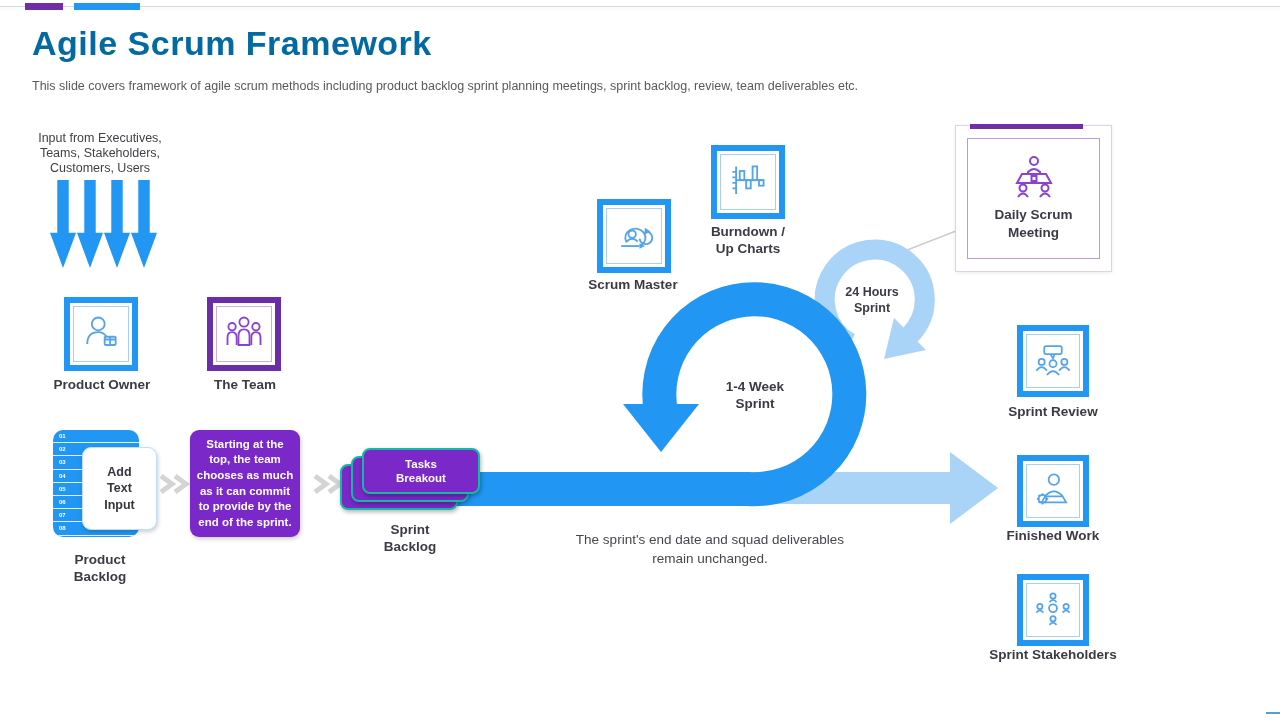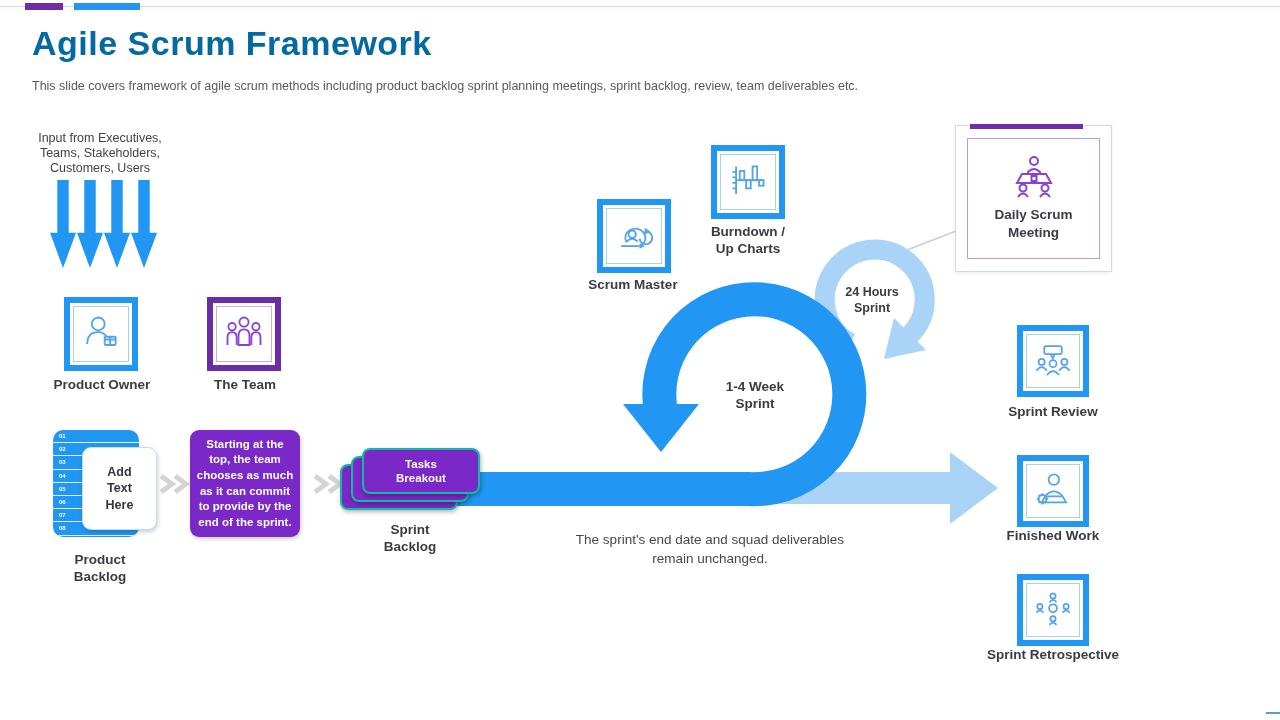--- a/index.html
+++ b/index.html
@@ -128,21 +128,21 @@
         <span>06</span>
       </div>
     <div class="pb-row">
         <span>07</span>
       </div>
     <div class="pb-row">
         <span>08</span>
       </div>
   </div>
   <div class="abs pb-card">
-      <div>Add Text Here</div>
+      <div>Add Text Input</div>
     </div>
   <div class="abs lbl" style="left:50px;top:552px;width:100px;">Product Backlog</div>
 
   <svg class="abs chev" style="left:158px;top:473px;" viewBox="0 0 34 22">
     <path d="M3 3 L14 11 L3 19" stroke="#d4d4d4" stroke-width="5" fill="none"></path>
     <path d="M17 3 L28 11 L17 19" stroke="#d4d4d4" stroke-width="5" fill="none"></path>
   </svg>
   <svg class="abs chev" style="left:312px;top:473px;" viewBox="0 0 34 22">
     <path d="M3 3 L14 11 L3 19" stroke="#d4d4d4" stroke-width="5" fill="none"></path>
     <path d="M17 3 L28 11 L17 19" stroke="#d4d4d4" stroke-width="5" fill="none"></path>
@@ -258,18 +258,18 @@
         <circle cx="24" cy="34" r="3"></circle>
             <path d="M20 41 q4 -5 8 0"></path>
         <circle cx="9" cy="20" r="3"></circle>
             <path d="M5 27 q4 -5 8 0"></path>
         <circle cx="39" cy="20" r="3"></circle>
             <path d="M35 27 q4 -5 8 0"></path>
       </svg>
         </span>
       </div>
   </div>
-  <div class="abs lbl" style="left:973px;top:647px;width:160px;">Sprint Retrospective</div>
+  <div class="abs lbl" style="left:973px;top:647px;width:160px;">Sprint Stakeholders</div>
 
   <div class="abs" style="left:575px;top:531px;width:270px;font-size:13.5px;color:#46464e;text-align:center;line-height:1.4;">The sprint's end date and squad deliverables remain unchanged.</div>
 
   <div class="abs dash-br"></div>
 </div>
 
 </body></html>

